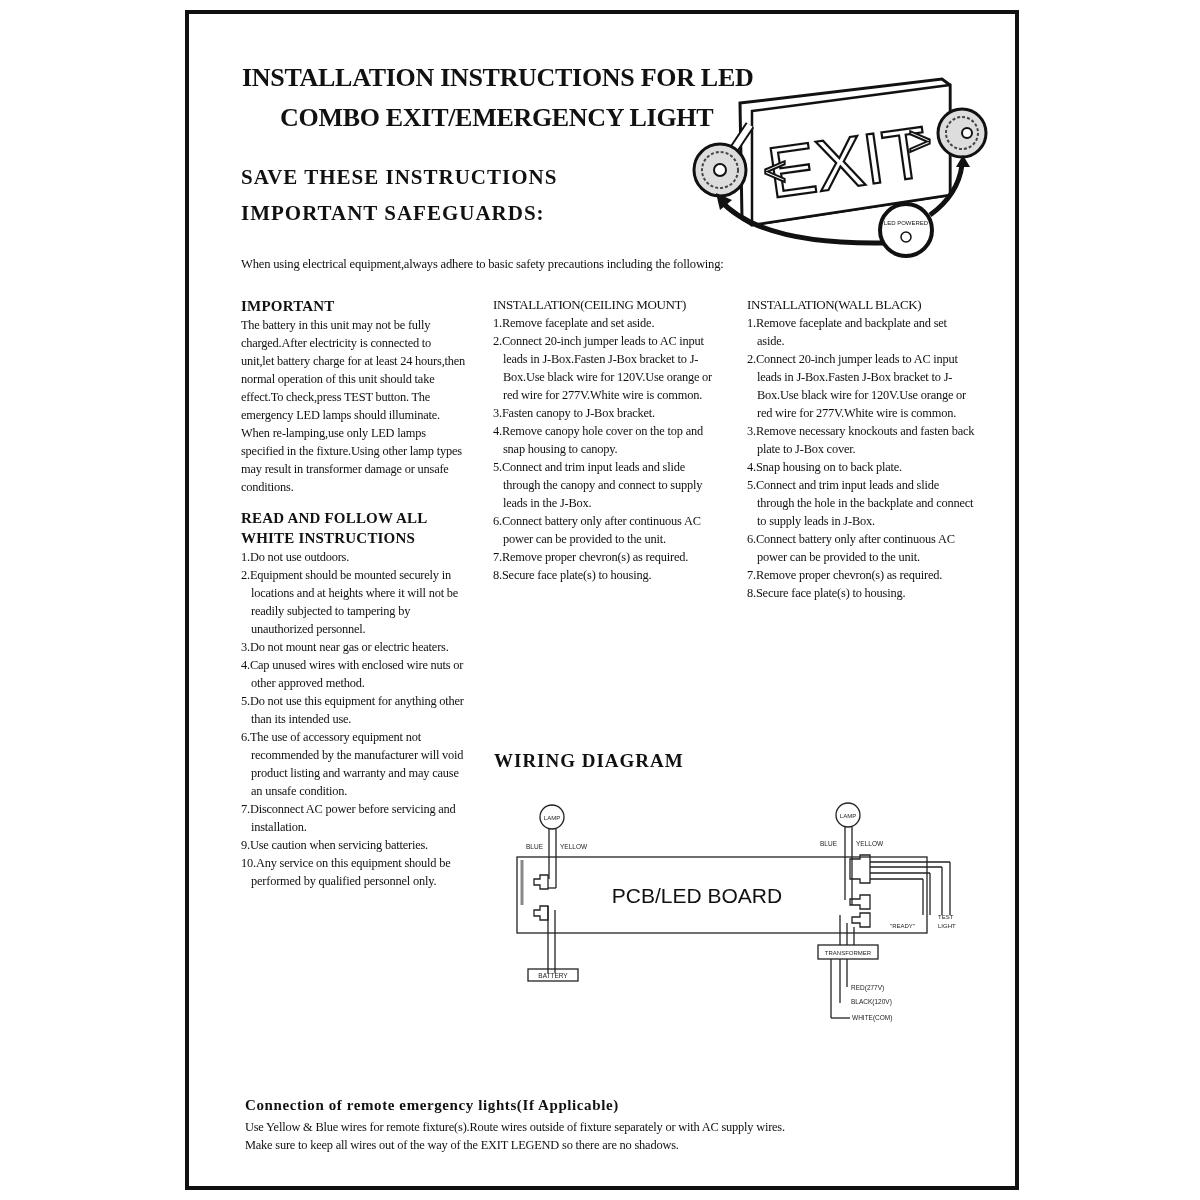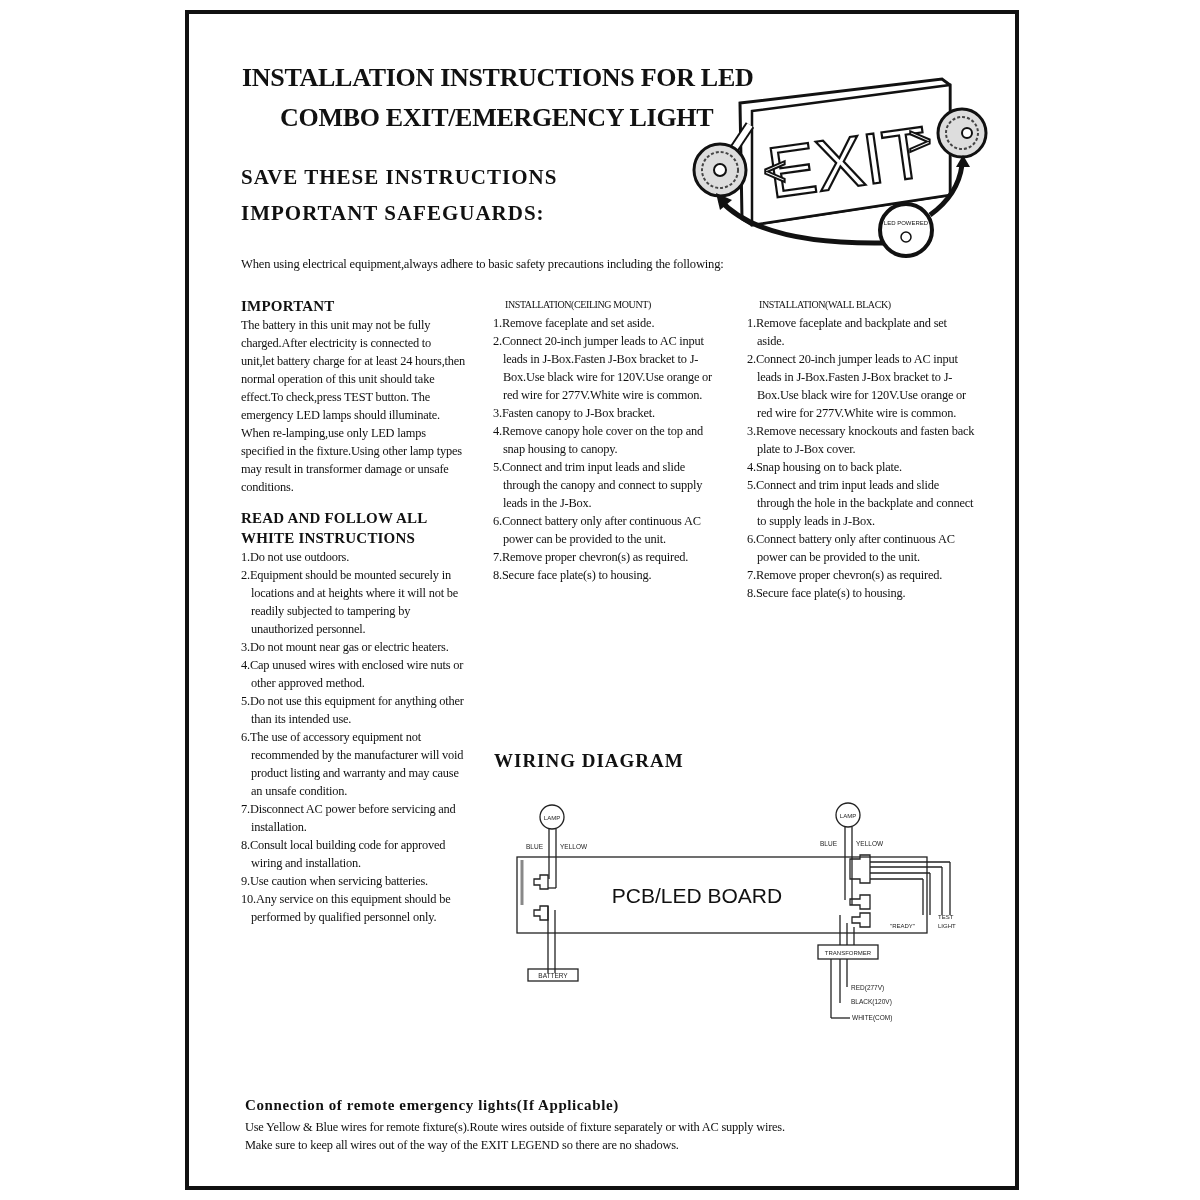--- a/index.html
+++ b/index.html
@@ -10,21 +10,21 @@
   .t2 { left: 280px; top: 103px; }
   .sub { position: absolute; font-weight: bold; font-size: 21px; letter-spacing: 1px; white-space: nowrap; }
   .s1 { left: 241px; top: 165px; }
   .s2 { left: 241px; top: 201px; }
   .intro { position: absolute; left: 241px; top: 257px; font-size: 12.6px; white-space: nowrap; letter-spacing: -0.2px; }
   .col { position: absolute; font-size: 12.4px; line-height: 18px; letter-spacing: -0.2px; }
   .col1 { left: 241px; top: 296px; width: 225px; }
   .col2 { left: 493px; top: 296px; width: 230px; }
   .col3 { left: 747px; top: 296px; width: 230px; }
   .h-bold { font-weight: bold; font-size: 15px; line-height: 20px; letter-spacing: 0.2px; }
-  .h-plain { font-size: 10px; line-height: 18px; letter-spacing: -0.4px; white-space: nowrap; margin-left: 12px; }
+  .h-plain { font-size: 13px; line-height: 18px; letter-spacing: -0.4px; white-space: nowrap; }
   .para { margin: 0; }
   .list { list-style: none; margin: 0; padding: 0; }
   .list li { padding-left: 10px; text-indent: -10px; }
   .gap { height: 12px; }
   .wiring-title { position: absolute; left: 494px; top: 750px; font-weight: bold; font-size: 19px; letter-spacing: 1px; }
   .diagram { position: absolute; left: 490px; top: 795px; width: 500px; height: 270px; }
   .remote-title { position: absolute; left: 245px; top: 1097px; font-weight: bold; font-size: 15px; letter-spacing: 0.6px; white-space: nowrap; }
   .remote-line { position: absolute; left: 245px; font-size: 12.4px; white-space: nowrap; letter-spacing: -0.2px; }
   .rl1 { top: 1120px; }
   .rl2 { top: 1138px; }
@@ -83,21 +83,20 @@
   <div class="h-bold">READ AND FOLLOW ALL</div>
   <div class="h-bold">WHITE INSTRUCTIONS</div>
   <ul class="list">
     <li>1.Do not use outdoors.</li>
     <li>2.Equipment should be mounted securely in locations and at heights where it will not be readily subjected to tampering by unauthorized personnel.</li>
     <li>3.Do not mount near gas or electric heaters.</li>
     <li>4.Cap unused wires with enclosed wire nuts or other approved method.</li>
     <li>5.Do not use this equipment for anything other than its intended use.</li>
     <li>6.The use of accessory equipment not recommended by the manufacturer will void product listing and warranty and may cause an unsafe condition.</li>
     <li>7.Disconnect AC power before servicing and installation.</li>
-    <li>8.Consult local building code for approved wiring and installation.</li>
     <li>9.Use caution when servicing batteries.</li>
     <li>10.Any service on this equipment should be performed by qualified personnel only.</li>
   </ul>
 </div>
 
 <div class="col col2">
   <div class="h-plain">INSTALLATION(CEILING MOUNT)</div>
   <ul class="list">
     <li>1.Remove faceplate and set aside.</li>
     <li>2.Connect 20-inch jumper leads to AC input leads in J-Box.Fasten J-Box bracket to J-Box.Use black wire for 120V.Use orange or red wire for 277V.White wire is common.</li>

